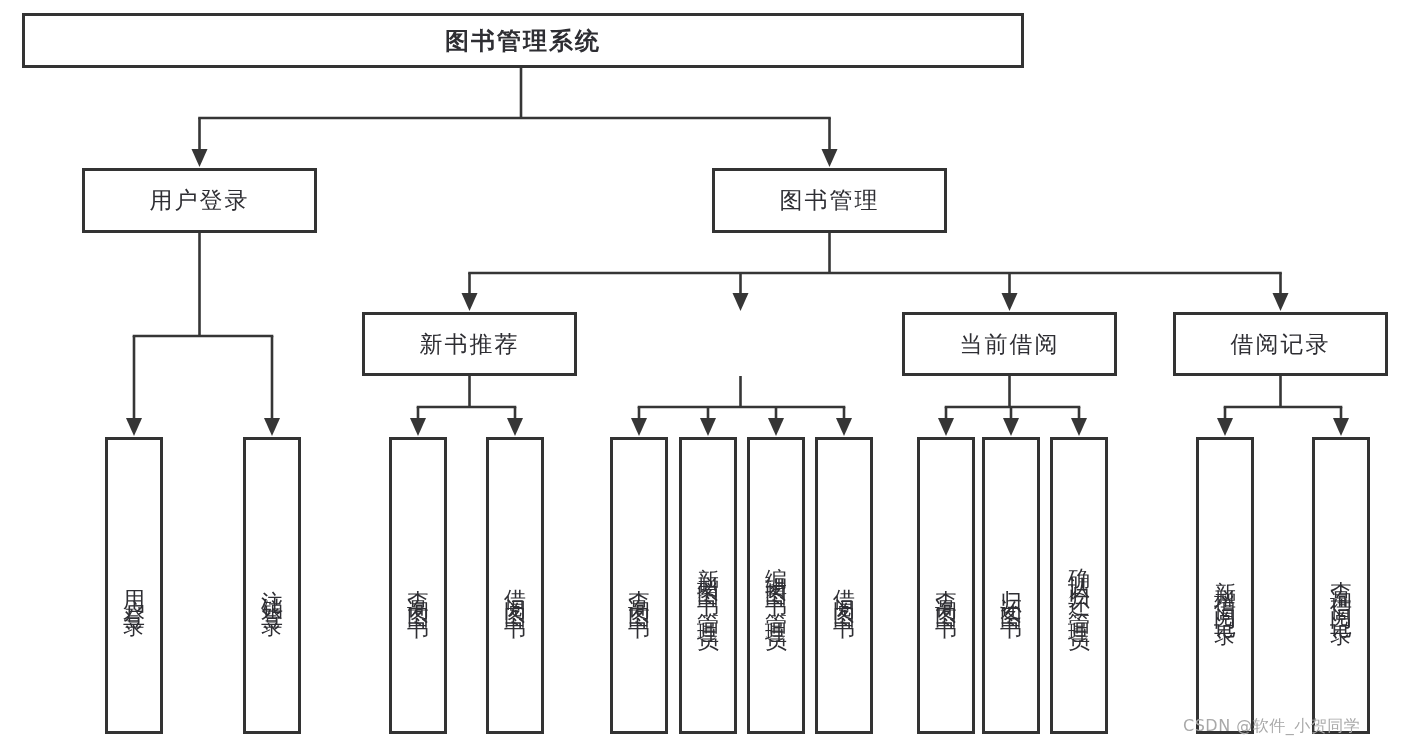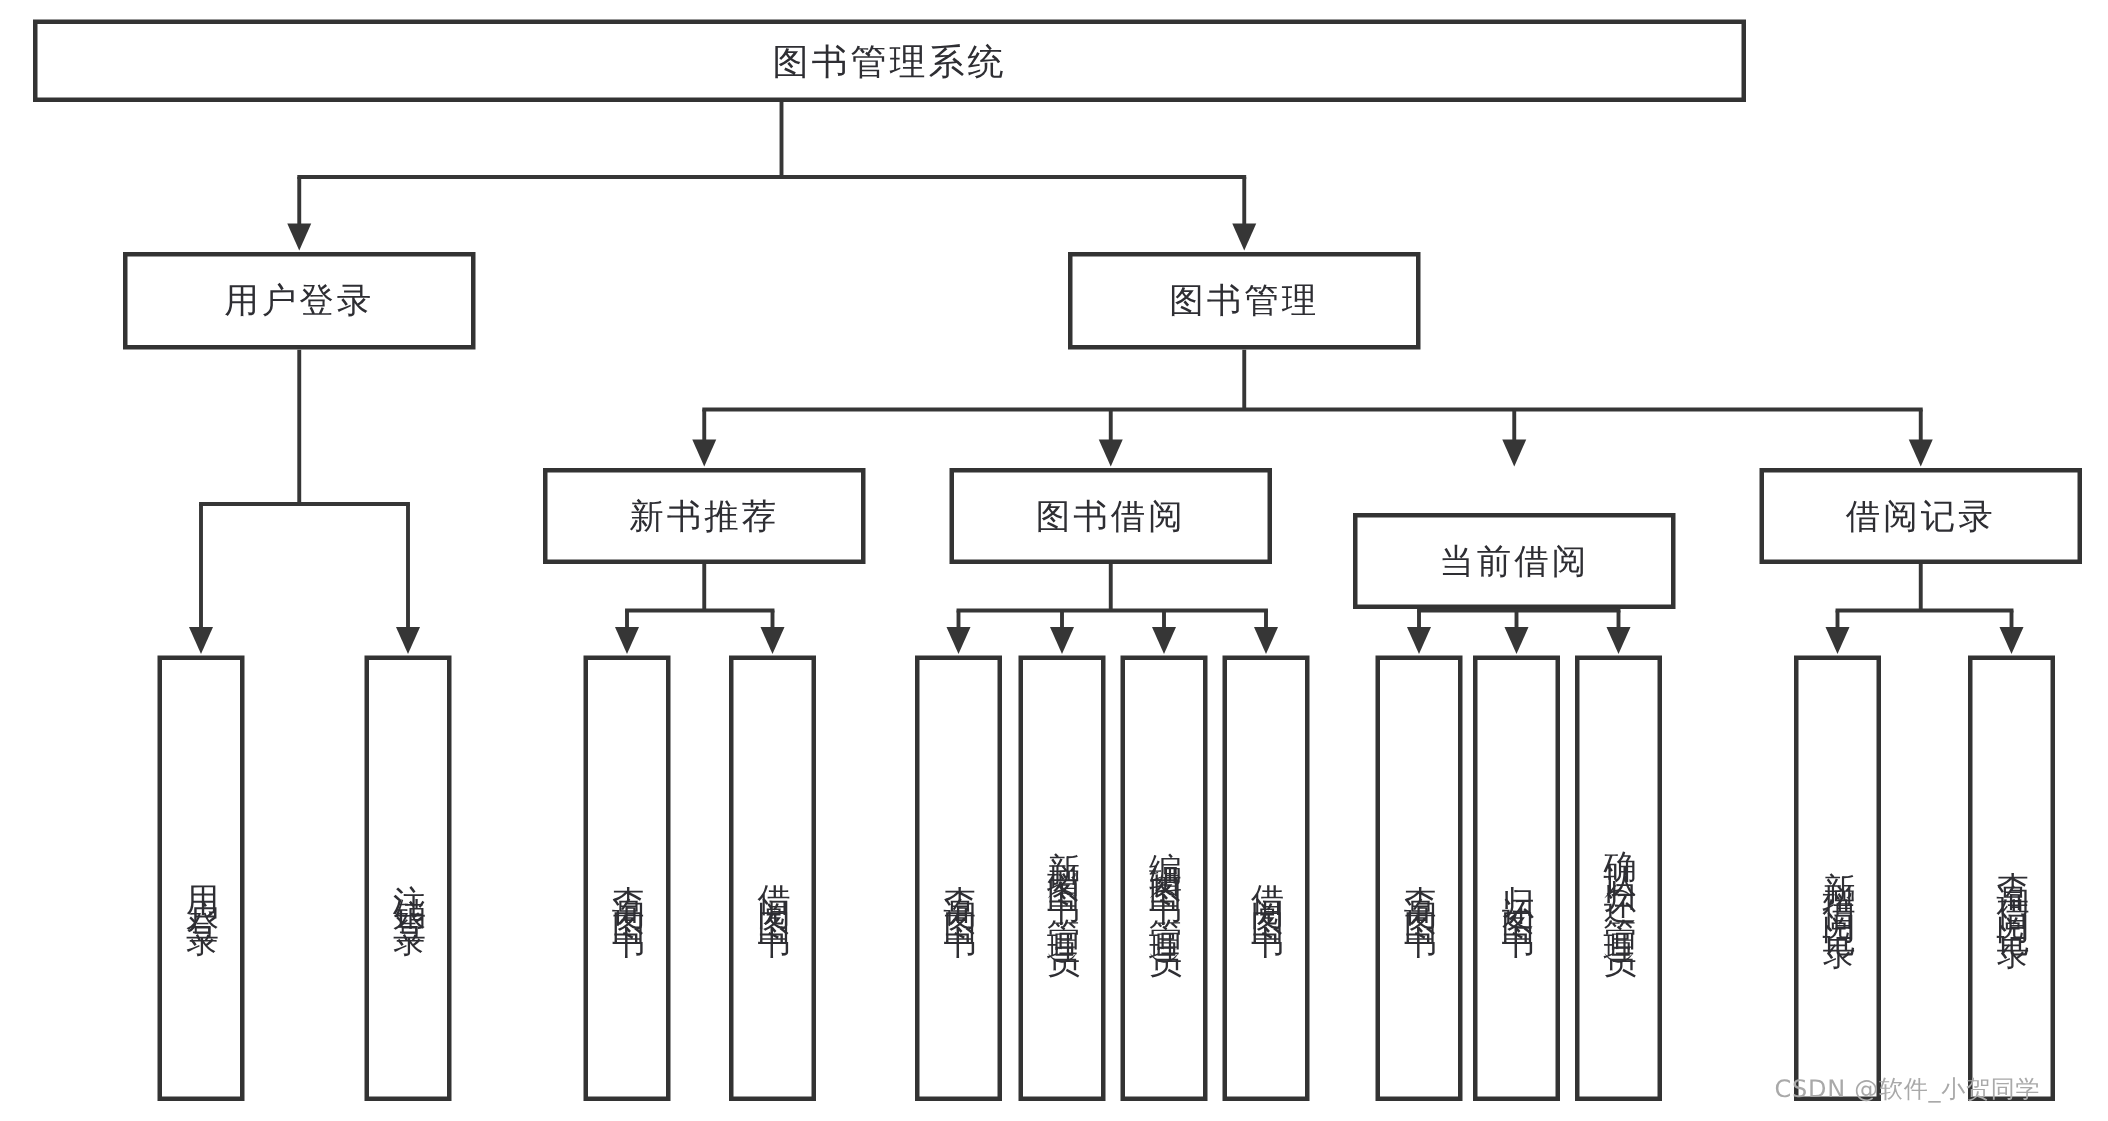--- a/index.html
+++ b/index.html
@@ -9,21 +9,21 @@
   }
   .connectors{position:absolute;left:0;top:0;z-index:1;}
   .node{
     position:absolute;box-sizing:border-box;background:#ffffff;
     border:3px solid #333333;display:flex;align-items:center;justify-content:center;
     z-index:2;
   }
   .node .hlabel{
     font-size:23px;letter-spacing:2px;white-space:nowrap;color:#2e2e33;
   }
-  .root{left:22px;top:13px;width:1142px;height:55px;}
+  .root{left:22px;top:13px;width:1002px;height:55px;font-weight:bold;}
   .root .hlabel{font-size:24px;}
   .lvl2{top:168px;width:235px;height:65px;}
   .lvl3{top:312px;width:215px;height:64px;}
   .leaf{top:437px;width:58px;height:297px;}
   .vlabel{
     writing-mode:vertical-lr;text-orientation:mixed;
     font-size:22px;letter-spacing:9px;margin-top:9px;
     white-space:nowrap;color:#2e2e33;
   }
   .watermark{
@@ -106,24 +106,21 @@
   <div class="node lvl2" style="left:82px;">
     <span class="hlabel">用户登录</span>
   </div>
   <div class="node lvl2" style="left:712px;">
     <span class="hlabel">图书管理</span>
   </div>
 
   <div class="node lvl3" style="left:362px;">
     <span class="hlabel">新书推荐</span>
   </div>
-  <div class="node lvl3" style="left:633px;">
-    <span class="hlabel">图书借阅</span>
-  </div>
-  <div class="node lvl3" style="left:902px;margin-top:30px;">
+  <div class="node lvl3" style="left:902px;">
     <span class="hlabel">当前借阅</span>
   </div>
   <div class="node lvl3" style="left:1173px;">
     <span class="hlabel">借阅记录</span>
   </div>
 
   <div class="node leaf" style="left:105px;">
     <span class="vlabel">用户登录</span>
   </div>
   <div class="node leaf" style="left:243px;">

